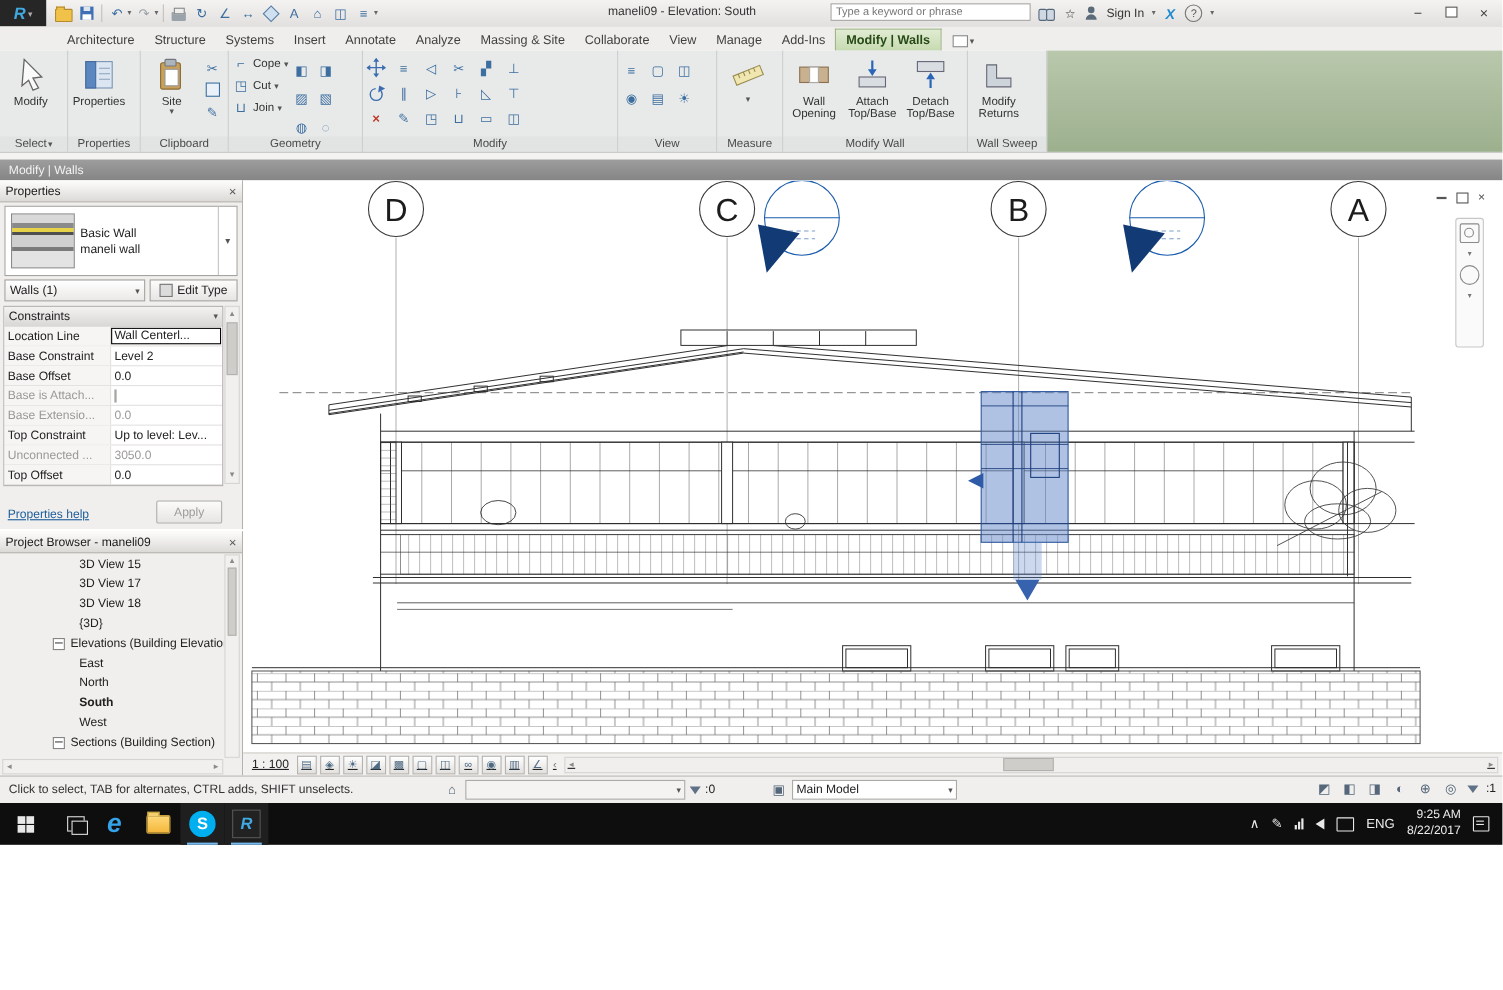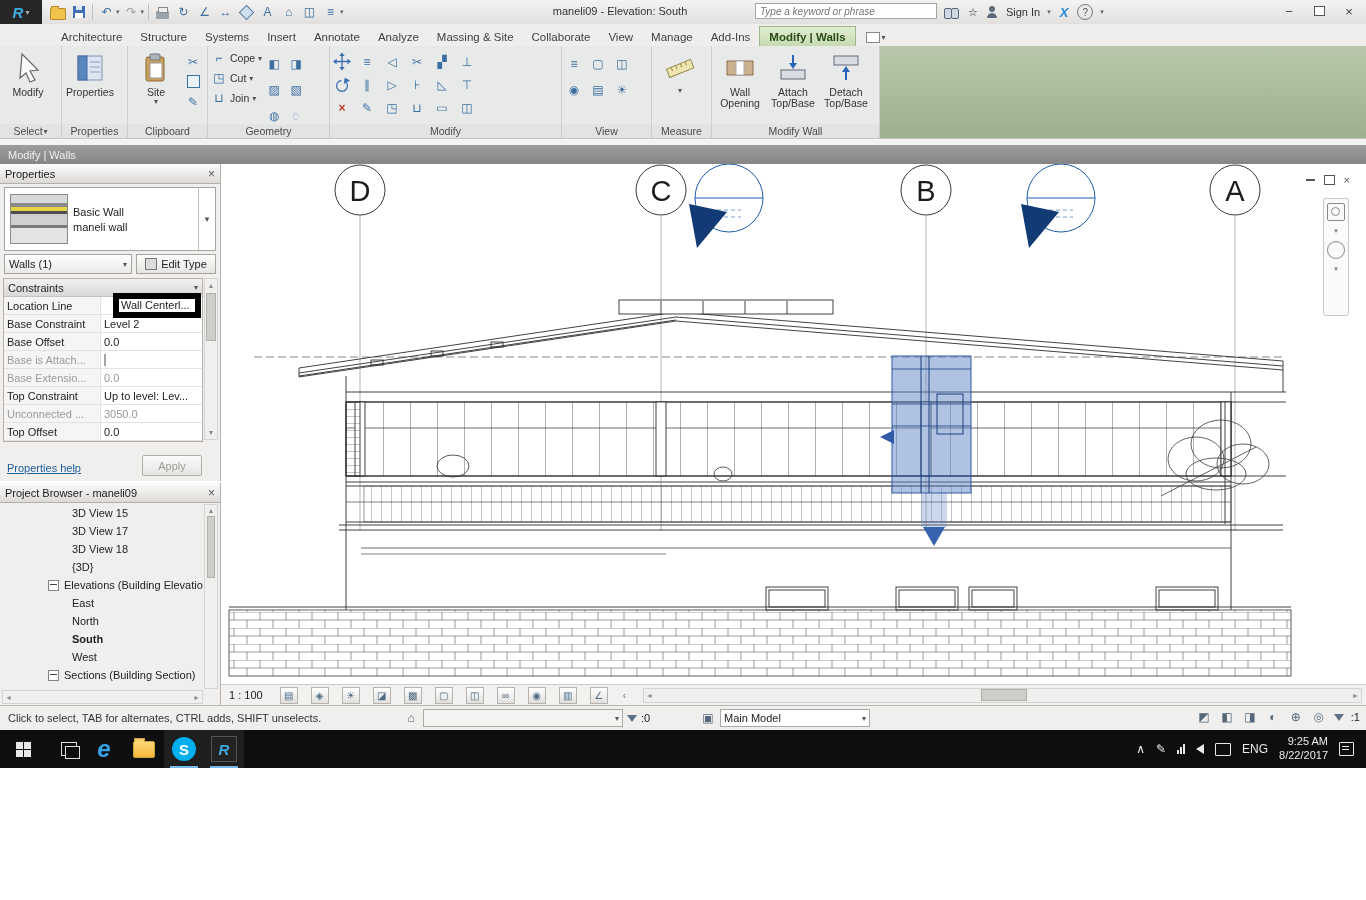--- a/index.html
+++ b/index.html
@@ -22,21 +22,21 @@
   .i-folder{width:14px;height:10px;background:#f0c24a;border:1px solid #b68b2e;border-radius:1px;position:relative;margin-top:3px;}
   .i-folder:before{content:"";position:absolute;top:-3px;left:0;width:6px;height:2px;background:#f0c24a;border:1px solid #b68b2e;border-bottom:none;}
   .i-floppy{width:12px;height:12px;background:#3f6fb5;position:relative;}
   .i-floppy:before{content:"";position:absolute;top:0;left:3px;width:6px;height:4px;background:#dfe6ef;}
   .i-floppy:after{content:"";position:absolute;bottom:0;left:2px;width:8px;height:5px;background:#fff;}
   .i-print{width:13px;height:8px;background:#9aa2aa;border-radius:1px;position:relative;margin-top:5px;}
   .i-print:before{content:"";position:absolute;top:-4px;left:2px;width:8px;height:4px;background:#eee;border:1px solid #888;}
   .i-tagd{width:9px;height:9px;background:#cfe0f0;border:1px solid #5b7ea0;transform:rotate(45deg);}
   .wintitle{position:absolute;left:620px;top:5px;transform:translateX(-50%);font-size:11px;color:#333;white-space:nowrap;}
   .tsearch{position:absolute;left:755px;top:3px;width:182px;height:16px;background:#fff;
-    border:1px solid #a7a5a2;font-size:10px;font-style:italic;color:#8a8a8a;padding:0 4px;box-sizing:border-box;}
+    border:1px solid #a7a5a2;font-size:10px;color:#8a8a8a;padding:0 4px;box-sizing:border-box;}
   .titright{position:absolute;left:944px;top:0;height:24px;display:flex;align-items:center;gap:9px;color:#333;}
   .i-binoc{width:15px;height:9px;position:relative;}
   .i-binoc:before,.i-binoc:after{content:"";position:absolute;top:0;width:6px;height:9px;border:1px solid #55677a;border-radius:2px;background:#cfd8e2;}
   .i-binoc:after{right:0;}
   .i-person{width:10px;height:12px;position:relative;}
   .i-person:before{content:"";position:absolute;top:0;left:2px;width:6px;height:6px;border-radius:50%;background:#5b6b7a;}
   .i-person:after{content:"";position:absolute;bottom:0;left:0;width:10px;height:5px;border-radius:5px 5px 0 0;background:#5b6b7a;}
   .i-help{width:14px;height:14px;border-radius:50%;border:1px solid #777;display:flex;align-items:center;justify-content:center;font-size:10px;color:#555;}
   .exchange{color:#1f8bd0;font-weight:bold;font-style:italic;font-size:13px;}
   .winbtns{position:absolute;right:2px;top:0;display:flex;}
@@ -106,21 +106,21 @@
     display:flex;align-items:center;justify-content:center;gap:4px;font-size:11px;box-sizing:border-box;}
   .etbtn .ic{width:10px;height:10px;border:1px solid #777;background:#dcdcdc;}
   .propgrid{position:absolute;top:114px;left:3px;right:17px;height:162px;border:1px solid #b3b0ad;
     background:#fff;overflow:hidden;}
   .secthdr{height:17px;background:linear-gradient(#f3f2f1,#dad8d6);border-bottom:1px solid #c6c4c2;
     display:flex;align-items:center;justify-content:space-between;padding:0 4px;color:#222;}
   .prow{display:flex;height:17px;border-bottom:1px solid #e4e2e0;align-items:center;}
   .plabel{width:90px;align-self:stretch;display:flex;align-items:center;padding:0 3px;background:#f6f5f4;
     border-right:1px solid #e4e2e0;white-space:nowrap;overflow:hidden;}
   .pvalue{flex:1;padding:0 3px;white-space:nowrap;overflow:hidden;}
-  .pvalue.framed{border:6px solid #000000;margin:1px 1px 1px 12px;padding:0 2px;height:13px;line-height:13px;}
+  .pvalue.framed{border:1px solid #000000;margin:1px 1px 1px 0;padding:0 2px;height:13px;line-height:13px;}
   .prow.gray .plabel,.prow.gray .pvalue{color:#9b9998;}
   .chkbox{width:10px;height:10px;border:1px solid #a8a6a4;background:#f3f2f1;}
   .vsb{position:absolute;top:114px;right:2px;width:14px;height:162px;background:#f1f0ee;border:1px solid #d6d4d2;box-sizing:border-box;}
   .vsb .a{height:13px;display:flex;align-items:center;justify-content:center;font-size:7px;color:#8a8a8a;}
   .vsb .thumbv{margin:1px;height:46px;background:#cfcdca;border:1px solid #b3b1ae;}
   .prophelp{position:absolute;left:7px;bottom:7px;color:#1c5d9c;text-decoration:underline;}
   .applybtn{position:absolute;right:18px;bottom:5px;width:58px;height:19px;border:1px solid #b0aeab;border-radius:2px;
     background:linear-gradient(#fbfbfa,#e7e5e3);color:#9d9b99;display:flex;align-items:center;justify-content:center;}
 
   
@@ -141,21 +141,21 @@
   .vwctrl{position:absolute;right:16px;top:10px;display:flex;gap:9px;align-items:center;color:#555;}
   .vc-min{width:9px;height:2px;background:#555;}
   .vc-x{font-size:11px;color:#555;}
   .navbar{position:absolute;right:17px;top:34px;width:26px;height:118px;background:rgba(250,250,250,0.9);
     border:1px solid #c9c7c5;border-radius:3px;display:flex;flex-direction:column;align-items:center;gap:6px;padding-top:4px;box-sizing:border-box;}
   .nav-ic{width:16px;height:16px;border:1px solid #8a8a8a;border-radius:50%;position:relative;}
   .nav-ic.sq{border-radius:2px;}
   .nav-ic.sq:after{content:"";position:absolute;left:3px;top:3px;width:7px;height:7px;border:1px solid #8a8a8a;border-radius:50%;}
   .nav-car{font-size:7px;color:#777;}
   .viewbar{position:absolute;left:0;right:0;bottom:0;height:21px;background:#f2f1ef;border-top:1px solid #cfcdca;
-    display:flex;align-items:center;gap:13px;padding-left:8px;box-sizing:border-box;font-size:11px;}
+    display:flex;align-items:center;gap:3px;padding-left:8px;box-sizing:border-box;font-size:11px;text-decoration:underline;}
   .vicon{width:16px;height:15px;border:1px solid #b5b3b0;background:linear-gradient(#fff,#e2e0dd);
     display:flex;align-items:center;justify-content:center;font-size:10px;color:#4f6b84;}
   .chsb{flex:1;height:15px;margin:0 4px;background:#f0efee;border:1px solid #d5d3d1;position:relative;
     display:flex;align-items:center;justify-content:space-between;font-size:7px;color:#8a8a8a;padding:0 2px;box-sizing:border-box;}
   .chsb .thumbh{position:absolute;left:47%;width:44px;height:10px;background:#cfcdca;border:1px solid #b3b1ae;}
 
   
   .statusbar{position:absolute;top:705px;left:0;width:100%;height:25px;background:#f0efed;
     border-top:1px solid #b9b7b4;box-sizing:border-box;}
   .hint{position:absolute;left:8px;top:6px;color:#333;}
@@ -467,20 +467,33 @@
               <polygon points="13,21 21,21 17,15" fill="#2a66b8"></polygon>
             </svg>
         </span>
         <span>Detach Top/Base</span>
       </div>
       <div class="rpanel-label">
           <span>Modify Wall</span>
         </div>
     </div>
 
+    <div class="rpanel" style="width:72px">
+      <div class="bigbtn">
+        <span class="bicon">
+          <svg width="34" height="34" viewBox="0 0 34 34">
+              <path d="M6 28V8h9v12h13v8z" fill="#cdd4da" stroke="#667"></path>
+            </svg>
+        </span>
+        <span>Modify Returns</span>
+      </div>
+      <div class="rpanel-label">
+          <span>Wall Sweep</span>
+        </div>
+    </div>
 
     <div class="ribbon-tail"></div>
   </div>
 
   <div class="gapstrip"></div>
   <div class="ctxbar">
     <span>Modify | Walls</span>
   </div>
 
   <div class="sidewin propwin">

